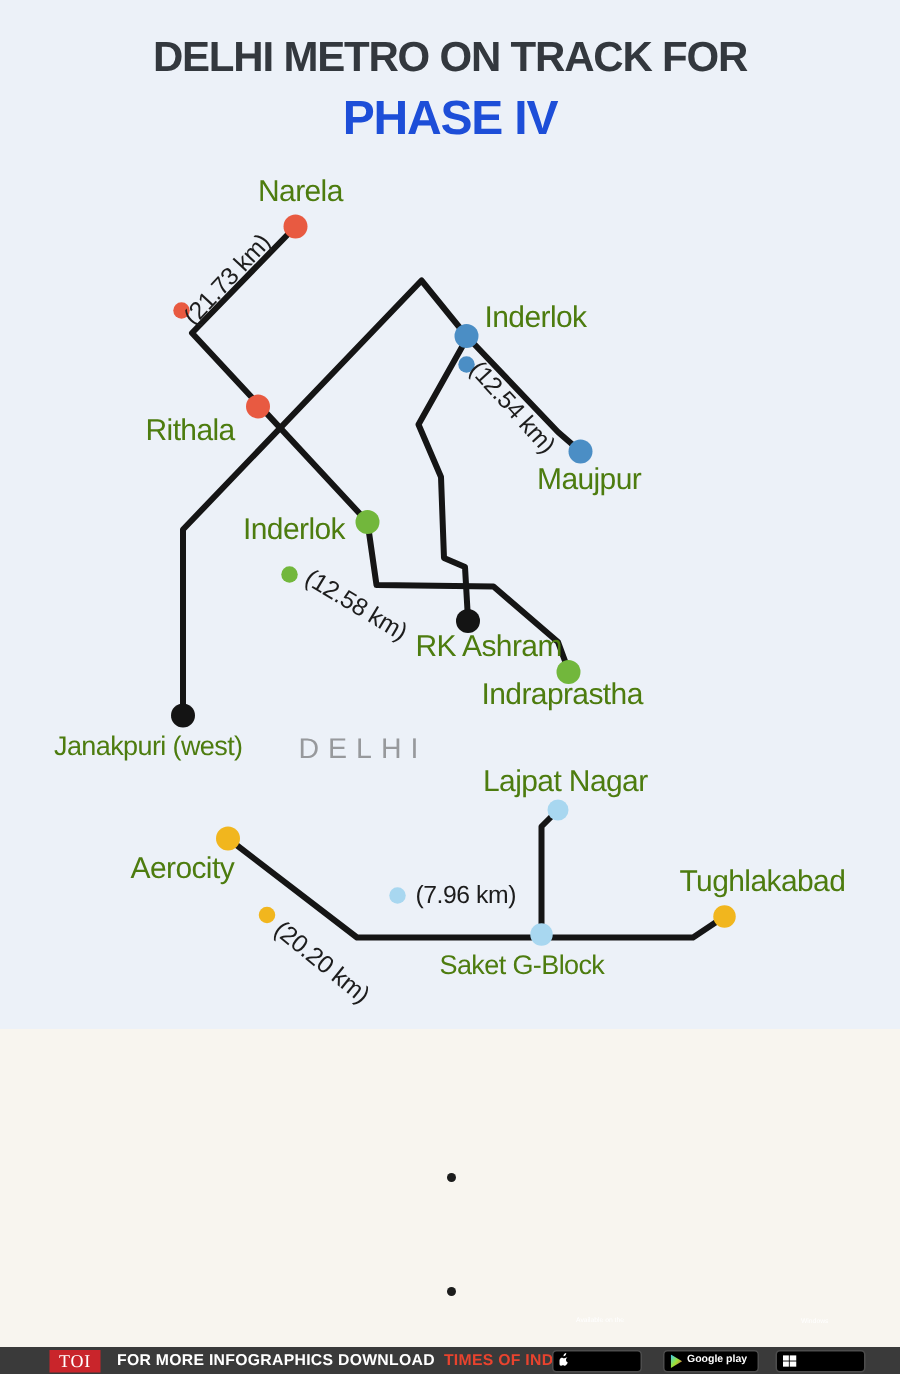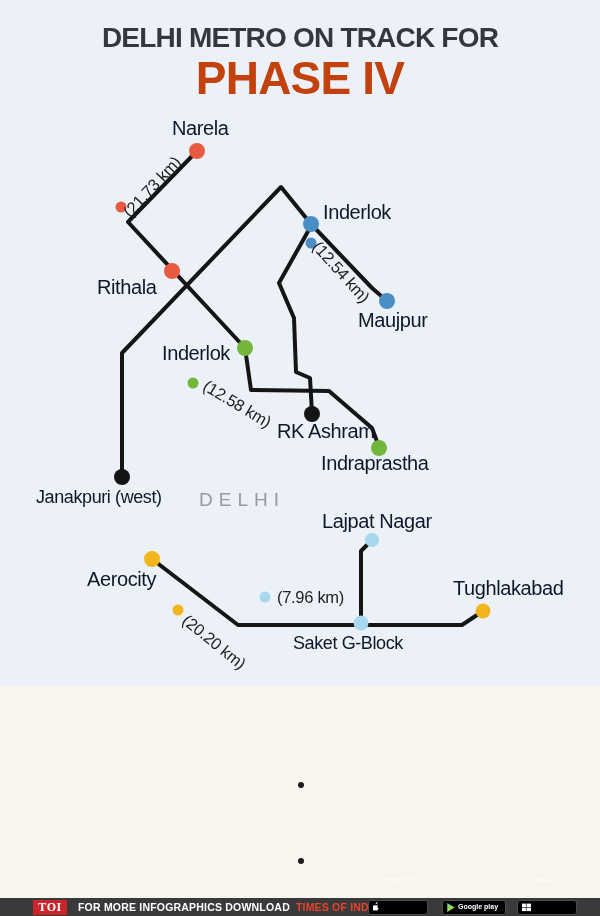--- a/index.html
+++ b/index.html
@@ -3,37 +3,37 @@
 <meta charset="utf-8">
 <style>
   * { margin:0; padding:0; box-sizing:border-box; }
   html,body { width:600px; }
   body { font-family:"Liberation Sans", sans-serif; }
   .stage { position:relative; width:600px; height:916px; background:#ecf1f8; overflow:hidden; }
 
   
   .title { position:absolute; top:20px; left:0; width:600px; text-align:center; }
   .t1 { font-size:28px; font-weight:bold; color:#33383e; letter-spacing:-0.8px; line-height:36px; }
-  .t2 { font-size:46px; font-weight:bold; color:#c2410c; letter-spacing:-0.8px; line-height:44px; }
+  .t2 { font-size:32px; font-weight:bold; color:#1d4ed8; letter-spacing:-0.8px; line-height:44px; }
 
   
   .map-svg { position:absolute; left:0; top:0; width:600px; height:690px; }
-  .sl { position:absolute; font-size:20px; color:#0f172a; letter-spacing:-0.4px; white-space:nowrap; line-height:22px; }
+  .sl { position:absolute; font-size:20px; color:#4d7c0f; letter-spacing:-0.4px; white-space:nowrap; line-height:22px; }
   .sl-big { font-size:18px; }
   .region { position:absolute; font-size:19px; color:#97999c; letter-spacing:6px; white-space:nowrap; }
   .dl { position:absolute; font-size:16.5px; color:#1d1d1d; letter-spacing:-0.3px; white-space:nowrap; }
 
   
   .sec-high { position:absolute; left:0; top:686px; width:600px; height:212px; background:#f8f5ef; }
   .divdot { position:absolute; width:6px; height:6px; border-radius:50%; background:#1c1c1c; }
 
   
   .footer { position:absolute; left:0; top:898px; width:600px; height:18px; background:#3a3a3a; }
   .toi { position:absolute; left:33px; top:1.5px; width:34px; height:15px; background:#c9252b; color:#fff;
-         font-family:"Liberation Serif", serif; font-weight:bold; font-size:12px; text-align:center;
+         font-family:"Liberation Serif", serif; font-weight:normal; font-size:12px; text-align:center;
          line-height:15px; letter-spacing:0.5px; }
   .fmsg { position:absolute; left:78px; top:0; height:18px; line-height:18px; font-size:10.5px;
           font-weight:bold; color:#fff; letter-spacing:0.2px; white-space:nowrap; }
   .fmsg .red { color:#e8432e; margin-left:6px; }
   .store { position:absolute; top:1.5px; height:15px; background:#000; border:1px solid #4d4d4d;
            border-radius:3px; color:#fff; display:flex; align-items:center; padding:0 4px; gap:3px; }
   .store .stack { display:flex; flex-direction:column; justify-content:center;gap:48px; }
   .b-top  { font-size:4.5px; line-height:5px; }
   .b-main { font-size:8px; font-weight:bold; line-height:8px; }
   .b-one  { font-size:7px; font-weight:bold; line-height:8px; }

